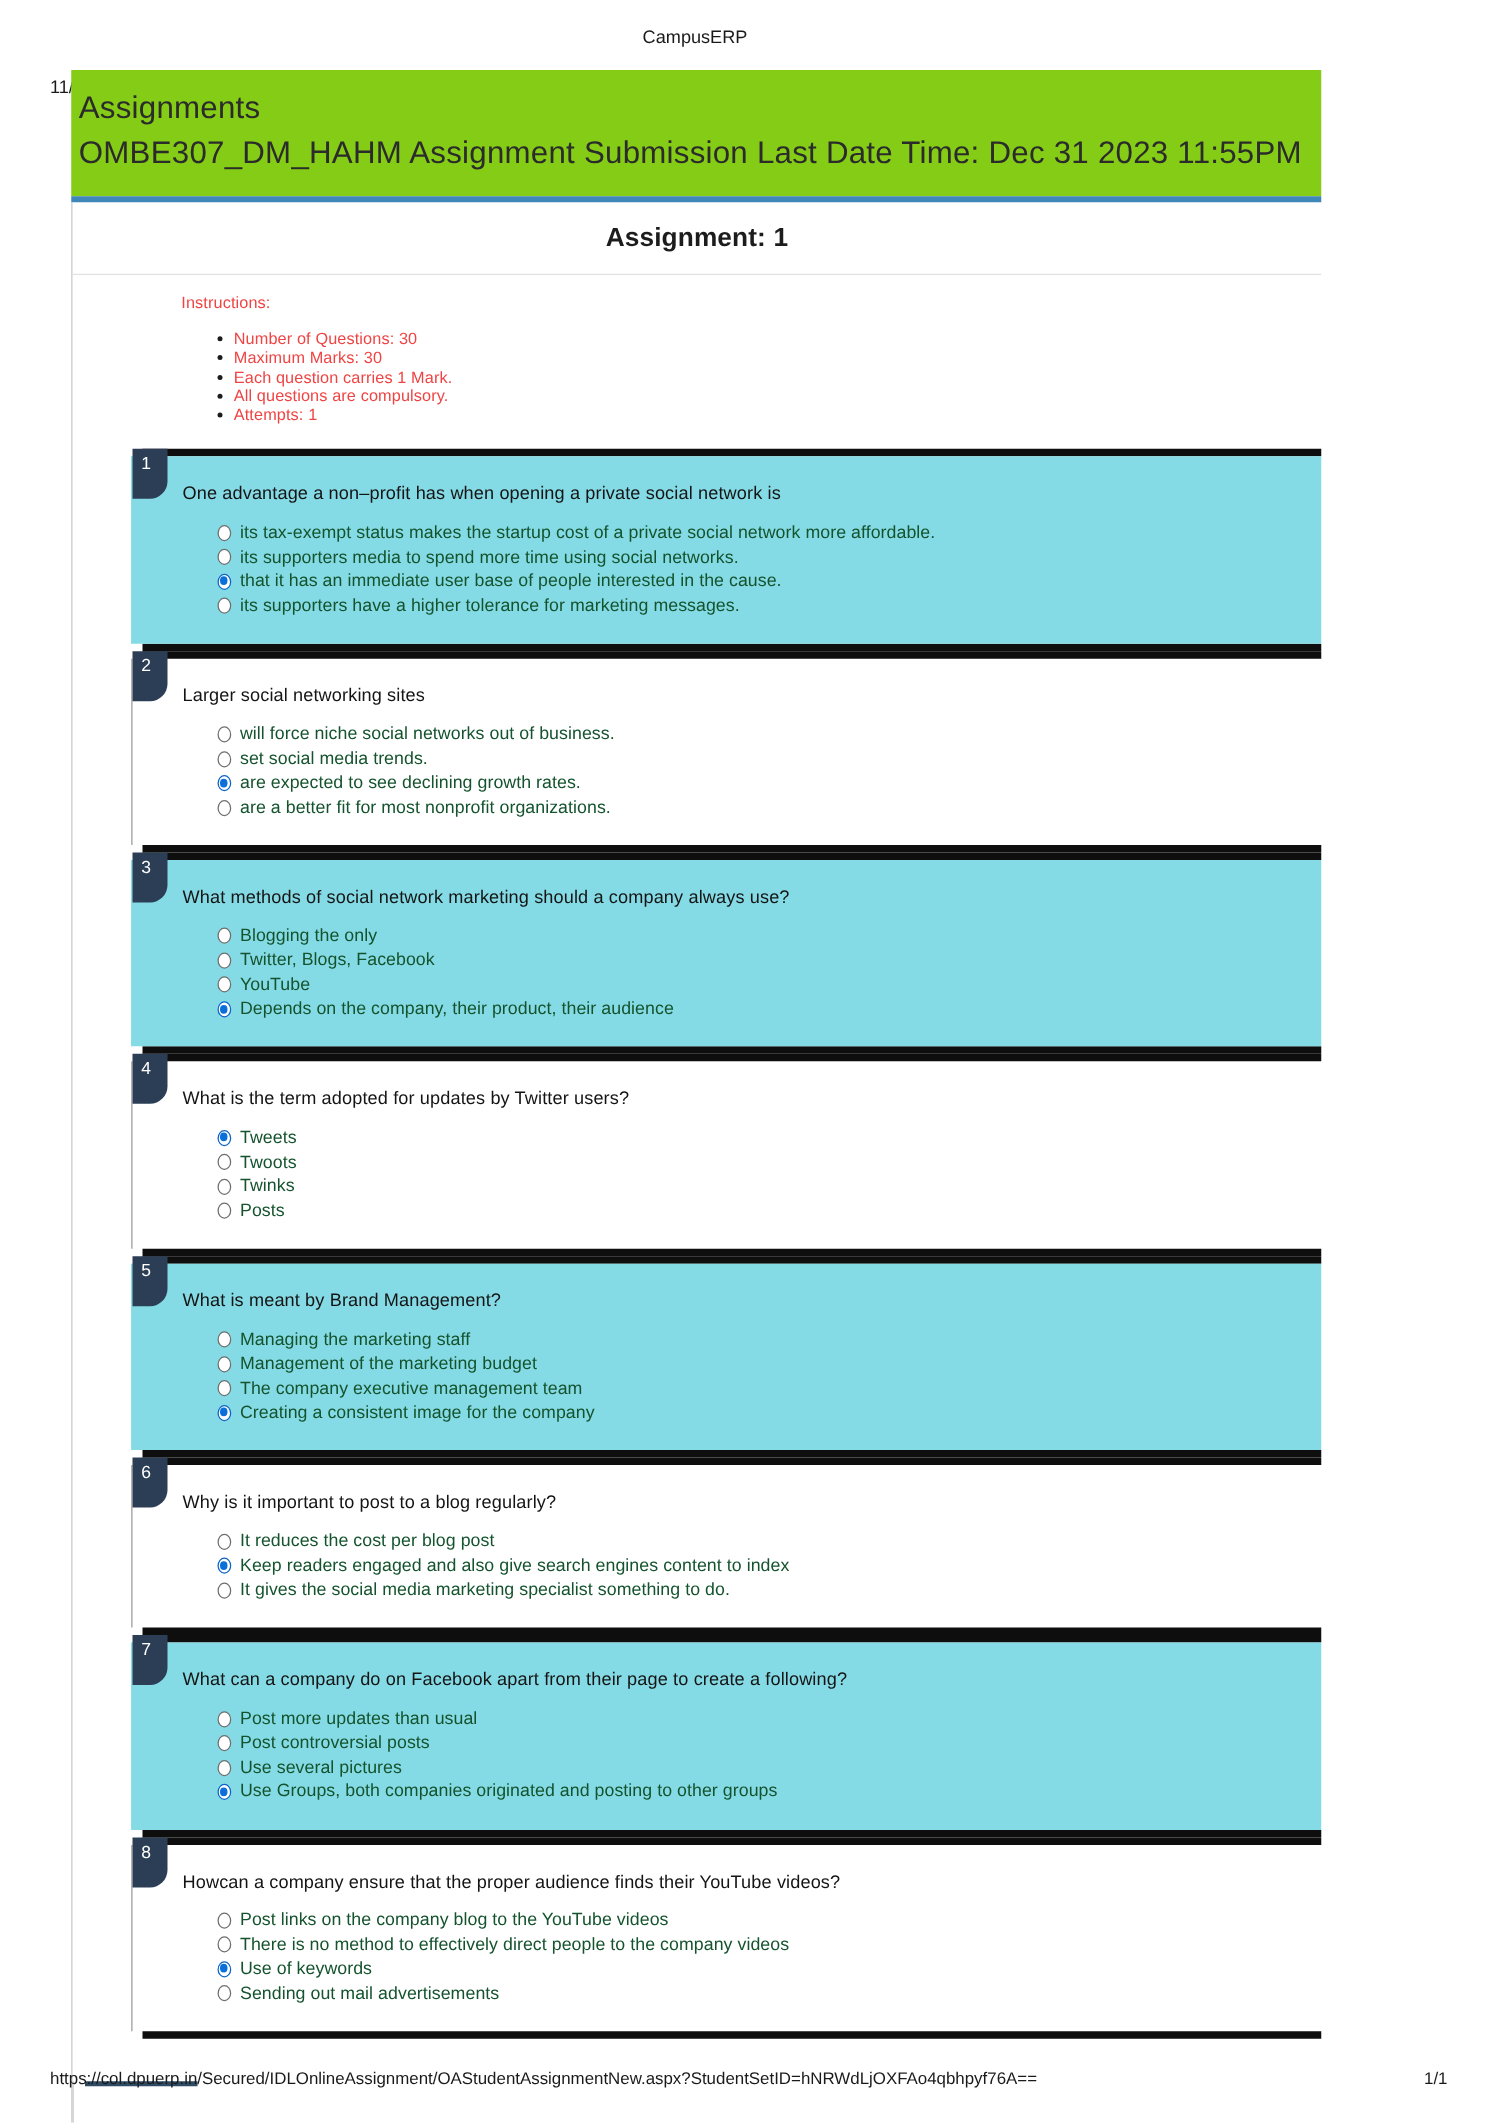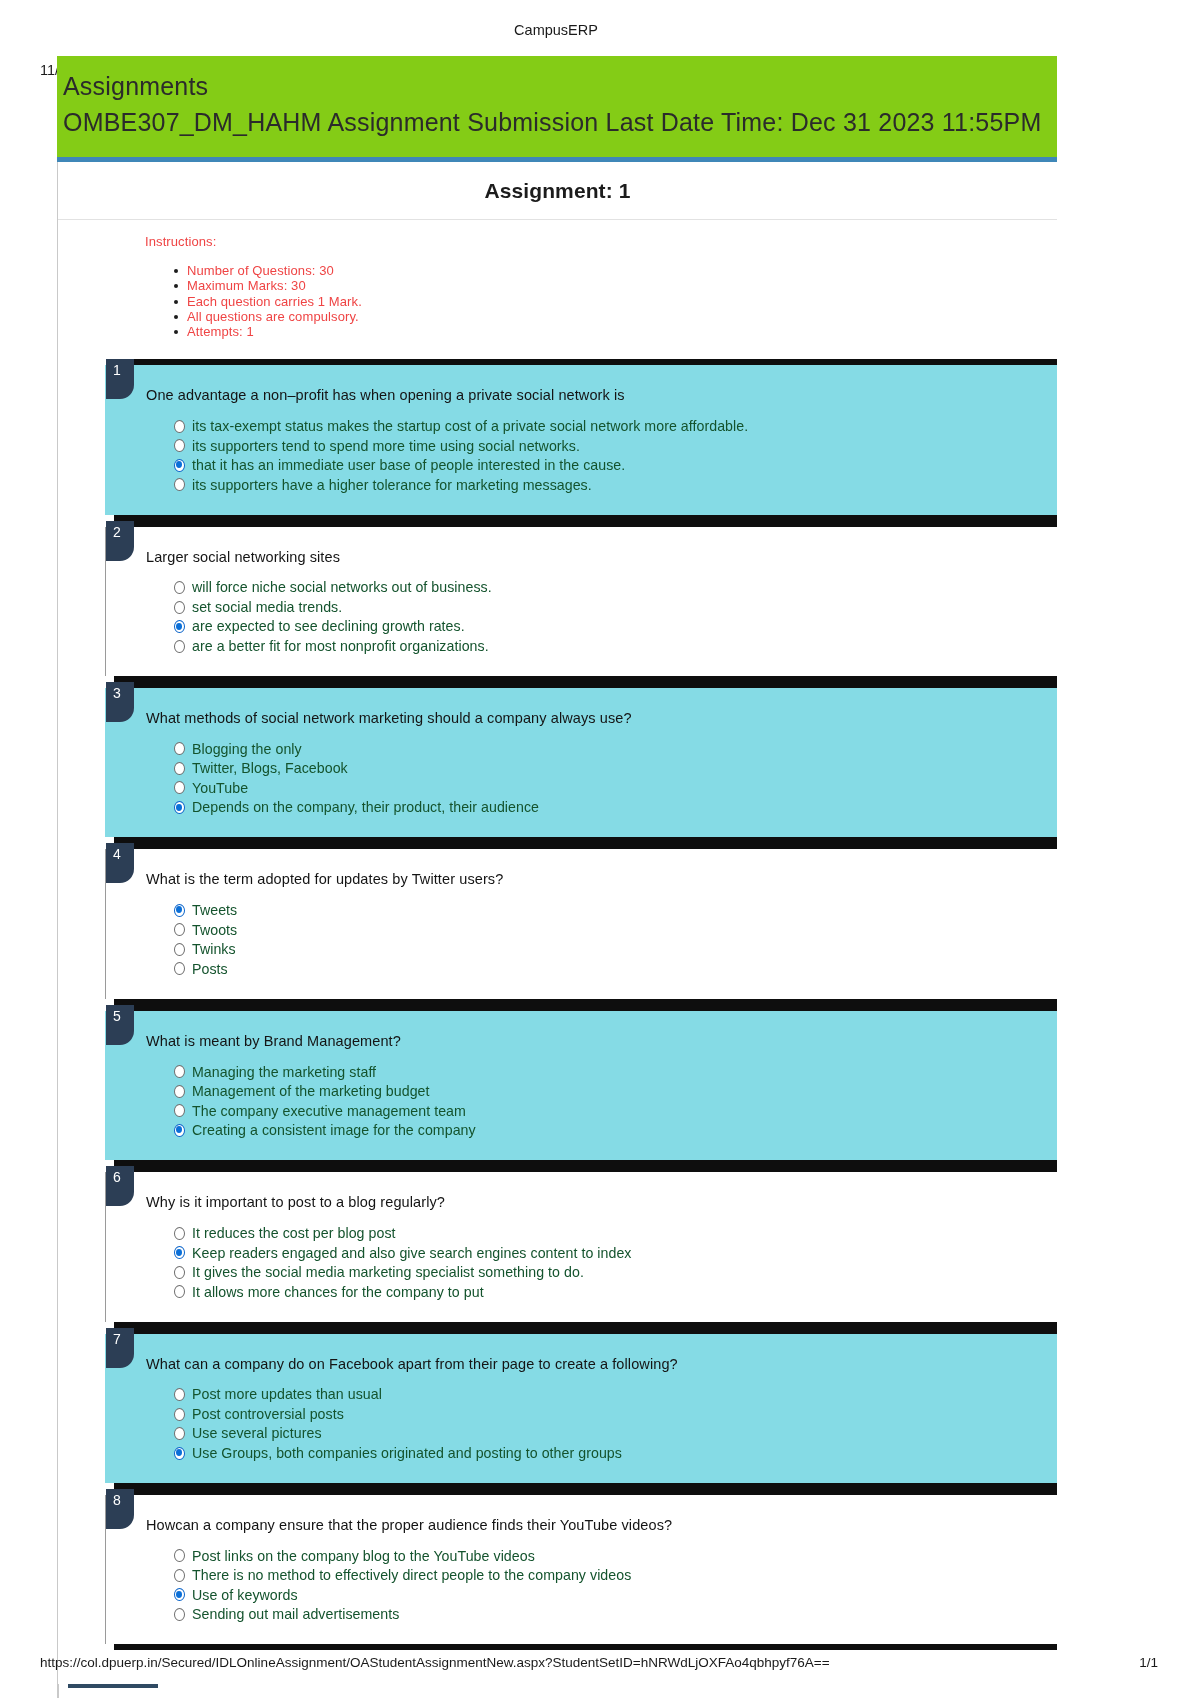--- a/index.html
+++ b/index.html
@@ -306,21 +306,21 @@
           <div class="q-body shaded">
             <div class="q-num">1</div>
             <div class="q-text">One advantage a non–profit has when opening a private social network is</div>
             <ul class="opts">
               <li class="opt">
                 <span class="radio"></span>
                 <span class="opt-label">its tax-exempt status makes the startup cost of a private social network more affordable.</span>
               </li>
               <li class="opt">
                 <span class="radio"></span>
-                <span class="opt-label">its supporters tend to spend more time using social networks.</span>
+                <span class="opt-label">its supporters media to spend more time using social networks.</span>
               </li>
               <li class="opt">
                 <span class="radio checked"></span>
                 <span class="opt-label">that it has an immediate user base of people interested in the cause.</span>
               </li>
               <li class="opt">
                 <span class="radio"></span>
                 <span class="opt-label">its supporters have a higher tolerance for marketing messages.</span>
               </li>
             </ul>
@@ -441,24 +441,20 @@
                 <span class="radio"></span>
                 <span class="opt-label">It reduces the cost per blog post</span>
               </li>
               <li class="opt">
                 <span class="radio checked"></span>
                 <span class="opt-label">Keep readers engaged and also give search engines content to index</span>
               </li>
               <li class="opt">
                 <span class="radio"></span>
                 <span class="opt-label">It gives the social media marketing specialist something to do.</span>
-              </li>
-              <li class="opt">
-                <span class="radio"></span>
-                <span class="opt-label">It allows more chances for the company to put</span>
               </li>
             </ul>
           </div>
           <div class="q-bottombar"></div>
         </div>
         <div class="q-wrap">
           <div class="q-topbar"></div>
           <div class="q-body shaded">
             <div class="q-num">7</div>
             <div class="q-text">What can a company do on Facebook apart from their page to create a following?</div>

